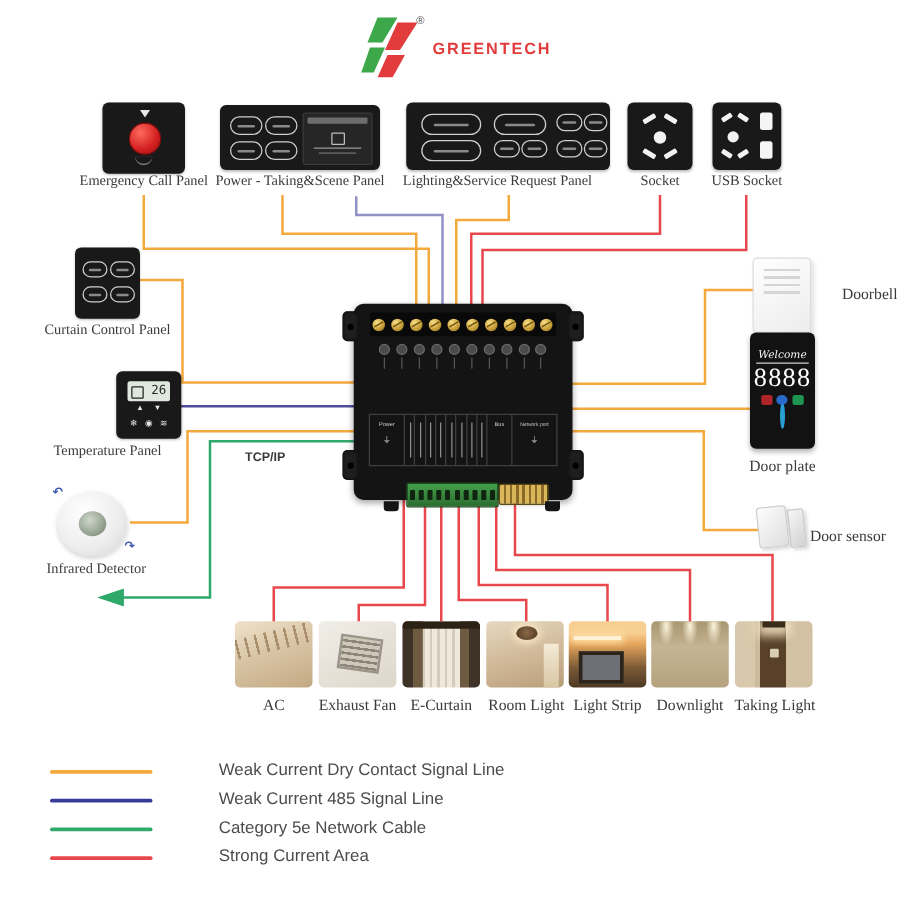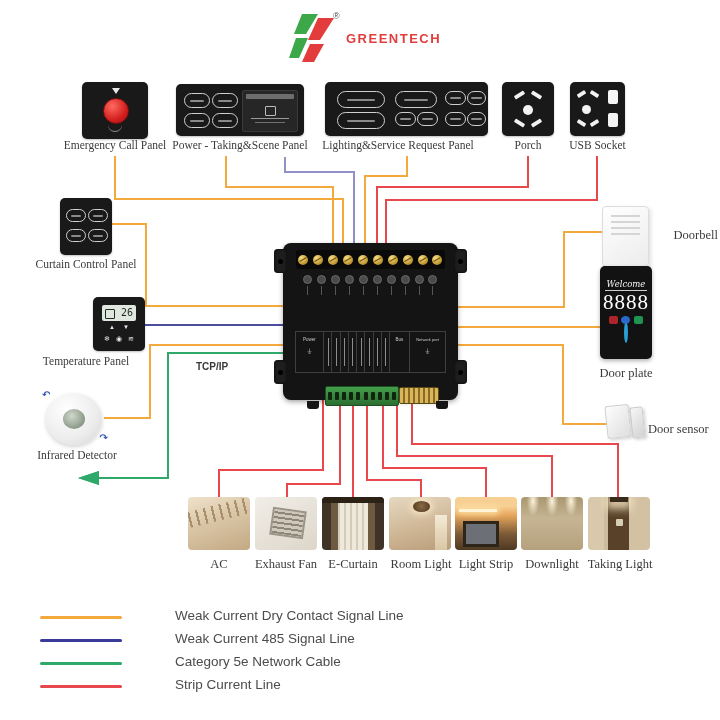--- a/index.html
+++ b/index.html
@@ -244,21 +244,21 @@
   </div>
   <div class="lbl" style="left:318px;top:139px;width:160px;">Lighting&amp;Service Request Panel</div>
 
   <div class="dev panel" style="left:502px;top:82px;width:52px;height:54px;">
     <span class="slot" style="left:12px;top:11px;width:11px;height:4px;transform:rotate(-32deg);"></span>
     <span class="slot" style="left:29px;top:11px;width:11px;height:4px;transform:rotate(32deg);"></span>
     <span class="hole" style="left:21px;top:23px;width:10px;height:10px;"></span>
     <span class="slot" style="left:12px;top:39px;width:11px;height:4px;transform:rotate(32deg);"></span>
     <span class="slot" style="left:29px;top:39px;width:11px;height:4px;transform:rotate(-32deg);"></span>
   </div>
-  <div class="lbl" style="left:498px;top:139px;width:60px;">Porch</div>
+  <div class="lbl" style="left:498px;top:139px;width:60px;">Socket</div>
 
   <div class="dev panel" style="left:570px;top:82px;width:55px;height:54px;">
     <span class="slot" style="left:7px;top:10px;width:9px;height:4px;transform:rotate(-32deg);"></span>
     <span class="slot" style="left:20px;top:10px;width:9px;height:4px;transform:rotate(32deg);"></span>
     <span class="hole" style="left:12px;top:23px;width:9px;height:9px;"></span>
     <span class="slot" style="left:7px;top:39px;width:9px;height:4px;transform:rotate(32deg);"></span>
     <span class="slot" style="left:20px;top:39px;width:9px;height:4px;transform:rotate(-32deg);"></span>
     <span class="usb" style="left:38px;top:8px;width:10px;height:14px;"></span>
     <span class="usb" style="left:38px;top:31px;width:10px;height:14px;"></span>
   </div>
@@ -429,16 +429,16 @@
   <div class="leg-row" style="top:633px;">
     <span class="leg-line" style="background: rgb(58, 58, 155);"></span>
     <span class="leg-text">Weak Current 485 Signal Line</span>
   </div>
   <div class="leg-row" style="top:656px;">
     <span class="leg-line" style="background: rgb(47, 169, 106);"></span>
     <span class="leg-text">Category 5e Network Cable</span>
   </div>
   <div class="leg-row" style="top:679px;">
     <span class="leg-line" style="background: rgb(232, 72, 76);"></span>
-    <span class="leg-text">Strip Current Line</span>
+    <span class="leg-text">Strong Current Area</span>
   </div>
 
 </div>
 
 </body></html>

